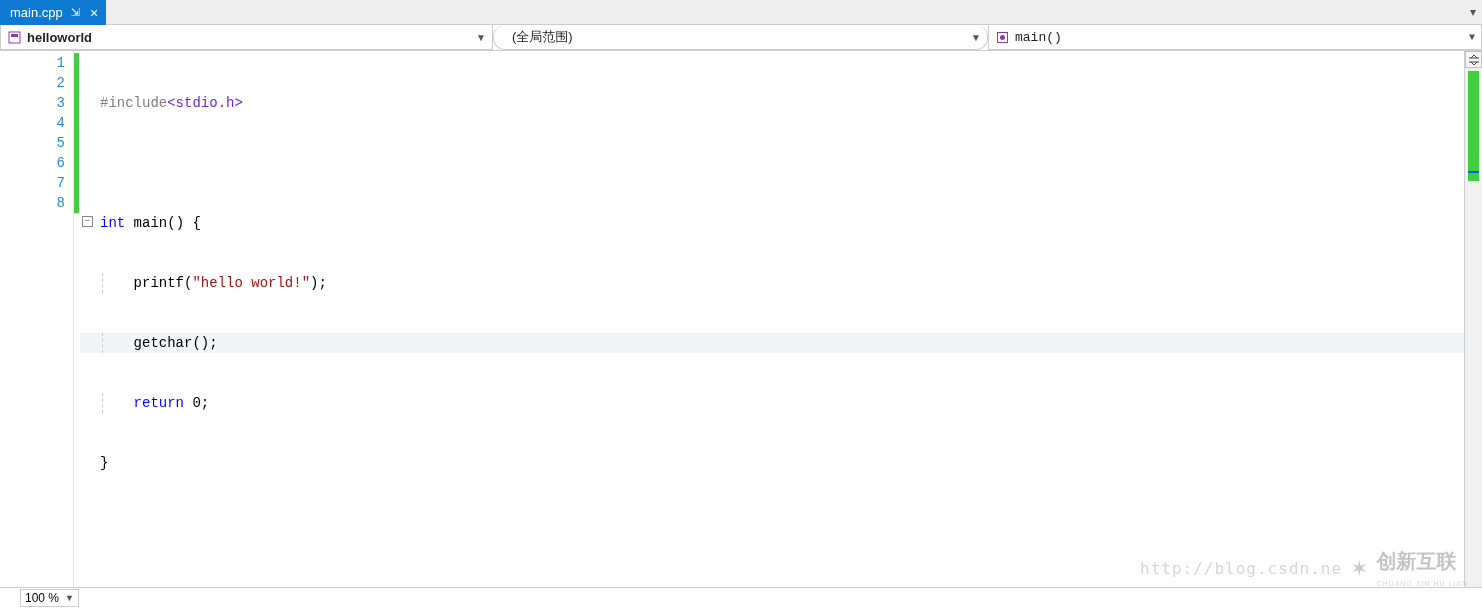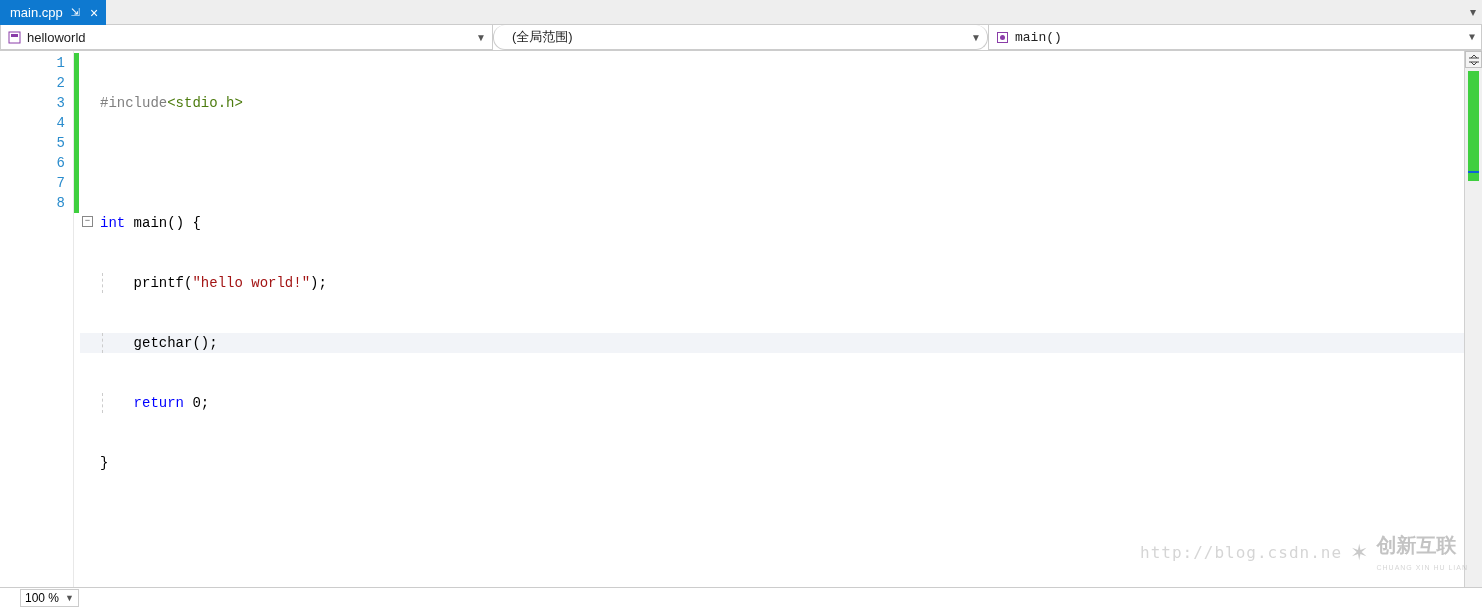--- a/index.html
+++ b/index.html
@@ -60,21 +60,21 @@
     border-top: none;
     display: flex;
     align-items: center;
     padding: 0 6px;
     font-size: 13px;
     color: #222;
     background: #ffffff;
     cursor: pointer;
     gap: 6px;
   }
-  .nav-combo.project { flex: 0 0 493px; border-right: 1px solid #cccccc; }
+  .nav-combo.project { flex: 0 0 493px; border-right: 1px solid #cccccc; font-weight: bold; }
   .nav-combo.scope   { flex: 0 0 495px; border-right: 1px solid #cccccc; padding-left:18px;border-radius:12px;}
   .nav-combo.member  { flex: 1; font-family: Liberation Mono, monospace; }
   .nav-combo .chev {
     margin-left: auto;
     font-size: 10px;
     color: #555;
   }
   .nav-icon {
     width: 14px; height: 14px;
     display: inline-flex; align-items:center; justify-content:center;
@@ -132,21 +132,21 @@
     background: #fff;
     cursor: pointer;
   }
   .guide {
     position: absolute;
     left: 22px;
     top: 0; bottom: 0;
     border-left: 1px dashed #cccccc;
   }
   .tok-pp   { color: #808080; }
-  .tok-inc  { color: #4d7c0f; text-align: right; }
+  .tok-inc  { color: #6d28d9; text-align: right; }
   .tok-kw   { color: #0000ff; }
   .tok-str  { color: #a31515; }
   .scroll-right {
     width: 18px;
     background: #f0f0f0;
     border-left: 1px solid #d0d0d0;
     position: relative;
   }
   .split-btn {
     position:absolute; top:0; right:0; width:17px; height:17px;
@@ -175,21 +175,21 @@
     height: 18px;
     display: flex;
     align-items: center;
     gap: 6px;
     cursor: pointer;
   }
   .zoom .chev { font-size: 9px; color:#555; }
   .watermark {
     position: absolute;
     right: 14px;
-    bottom: 36px;
+    bottom: 20px;
     display: flex;
     align-items: center;
     gap: 8px;
     opacity: 0.35;
     pointer-events: none;
   }
   .wm-url { font-family: Consolas, monospace; font-size: 16px; color: #888; letter-spacing:1px;}
   .wm-logo { font-size: 22px; color: #666; }
   .wm-cn { font-size: 20px; color:#555; font-weight: 600; }
 </style>

